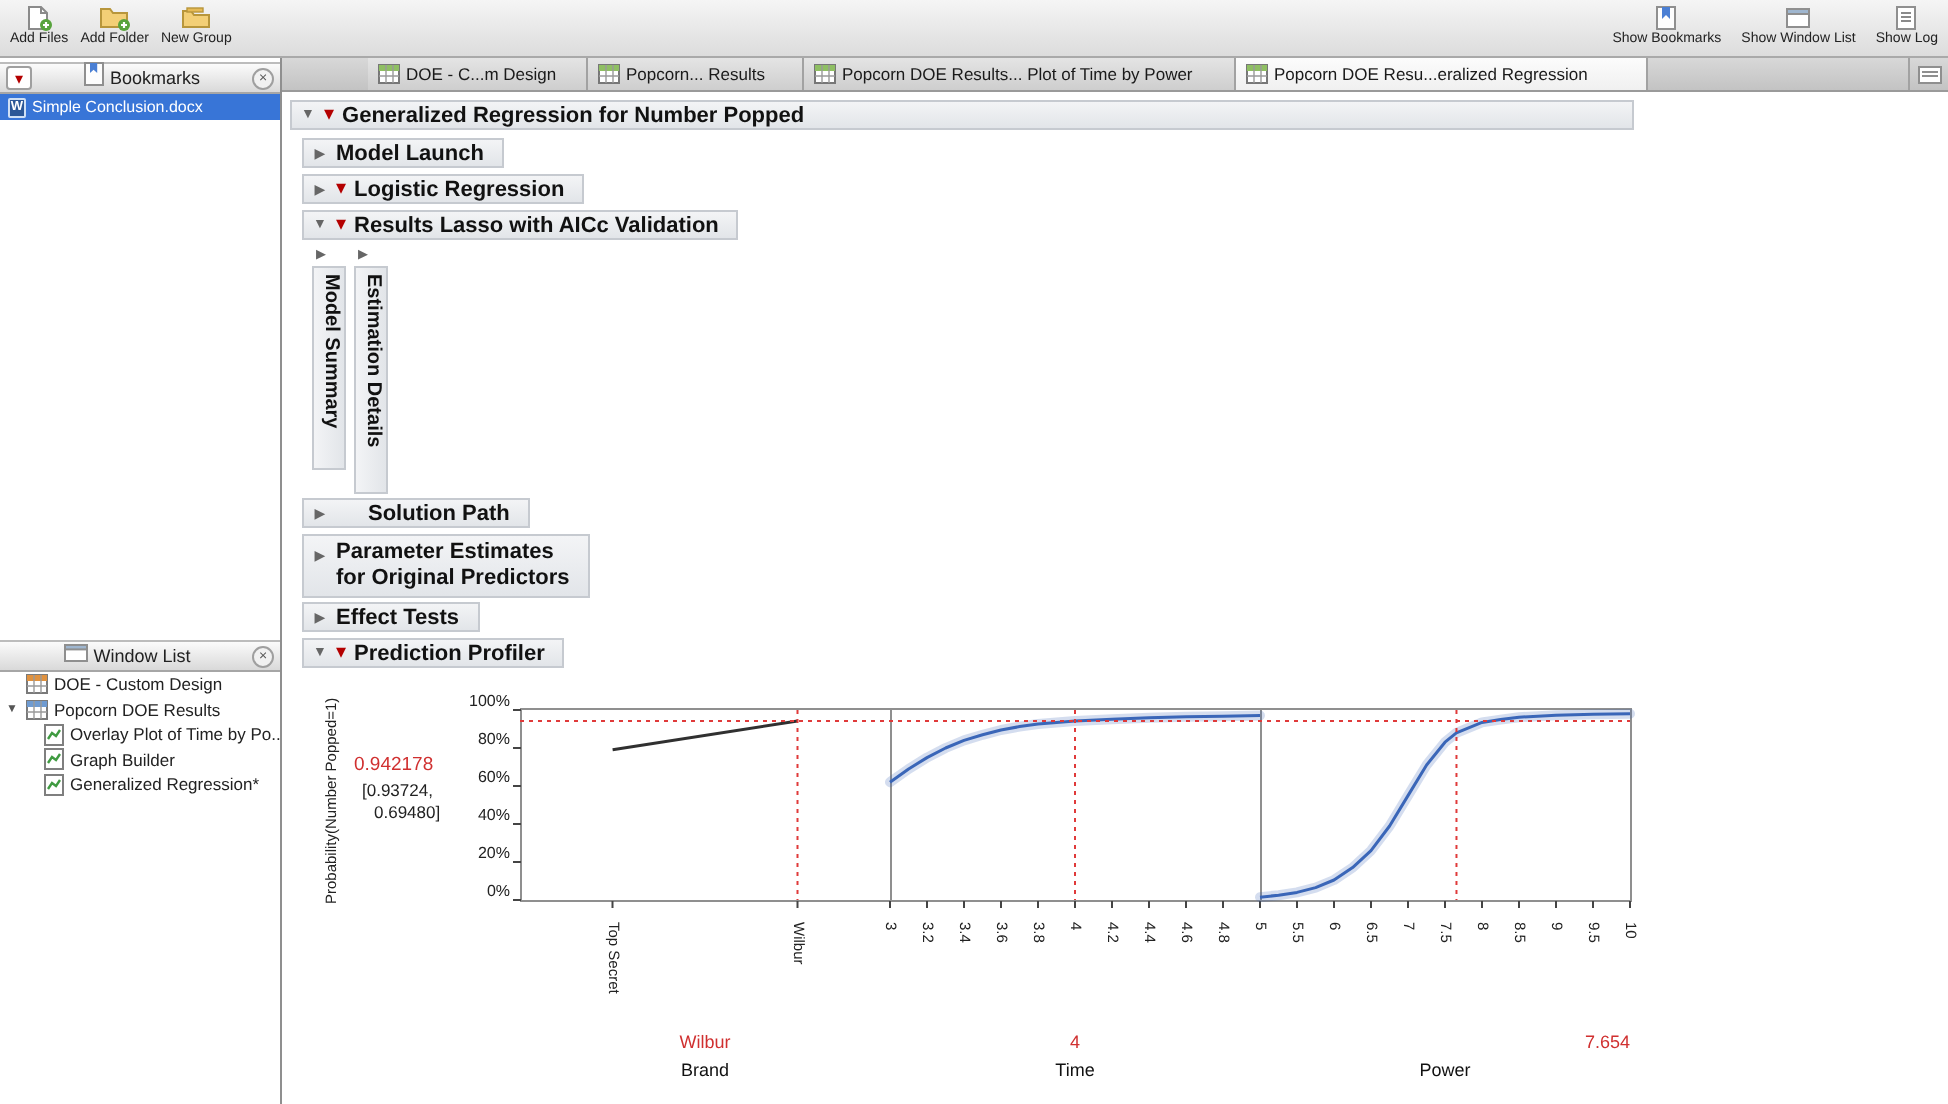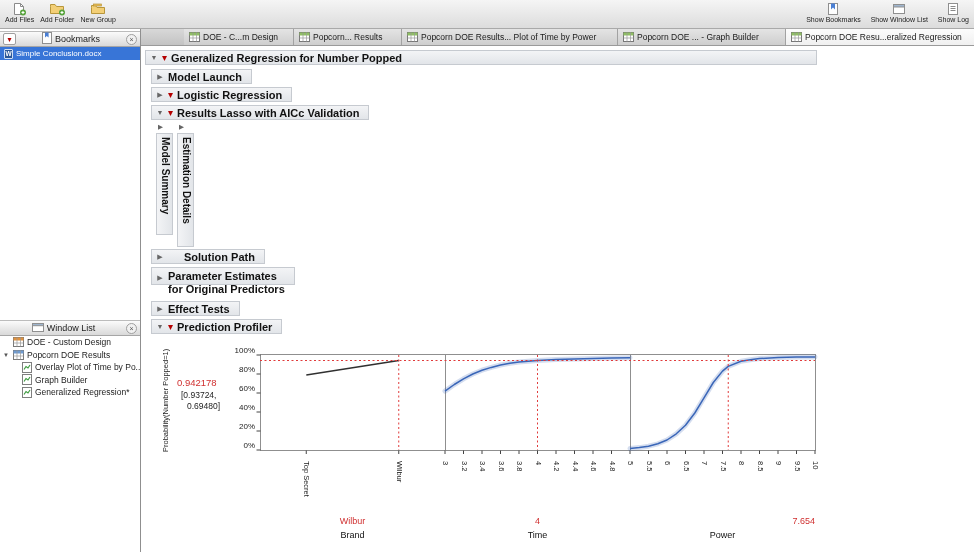--- a/index.html
+++ b/index.html
@@ -48,21 +48,21 @@
   .tab.active { background:linear-gradient(#fcfcfc,#f0f0f0); }
   .tabicon { display:flex; flex:0 0 auto; }
   .tabmenu { margin-left:auto; width:20px; display:flex; align-items:center; justify-content:center; border-left:1px solid #a2a2a2; }
 
   
   .report { position:absolute; left:141px; top:46px; width:833px; height:506px; background:#fff; overflow:hidden; }
   .oband { position:absolute; height:15px; display:flex; align-items:center; gap:4px; padding:0 9px 0 4px;
            background:linear-gradient(#f3f4f6,#e2e5e9); border:1px solid #c6cad0; white-space:nowrap; }
   .oband .disc { font-size:7px; color:#666; width:8px; text-align:center; flex:0 0 auto; }
   .oband-title { font-size:11px; font-weight:bold; color:#111; }
-  .oband.two-line { height:18px; align-items:flex-start; padding-top:2px; }
+  .oband.two-line { height:32px; align-items:flex-start; padding-top:2px; }
   .oband.two-line .disc { margin-top:4px; }
   .t2 { font-size:11px; font-weight:bold; color:#111; line-height:13px; }
   .vdisc { position:absolute; font-size:6.5px; color:#666; }
   .vband { position:absolute; width:17px; writing-mode:vertical-rl; background:linear-gradient(90deg,#f3f4f6,#e2e5e9);
            border:1px solid #c6cad0; font-size:10px; font-weight:bold; color:#111; padding:3px 1px; white-space:nowrap; }
 
   
   .ylabel { position:absolute; left:20px; top:297px; height:115px; writing-mode:vertical-rl; transform:rotate(180deg);
             font-size:7.5px; color:#222; text-align:center; white-space:nowrap; }
   .pred-value { position:absolute; left:36px; top:331px; font-size:9.5px; color:#d03030; }
@@ -247,30 +247,20 @@
     </div>
     <div class="tab" style="width:216px;">
       <span class="tabicon">
           <svg width="11" height="10">
             <rect x="0.5" y="0.5" width="10" height="9" fill="#fff" stroke="#777"></rect>
             <rect x="0.5" y="0.5" width="10" height="3" fill="#8fbf63"></rect>
             <path d="M4 0.5 v9 M7.5 0.5 v9 M0.5 6 h10" stroke="#9a9a9a" stroke-width="0.7" fill="none"></path>
           </svg>
         </span>
       <span>Popcorn DOE Results... Plot of Time by Power</span>
-    </div>
-    <div class="tab" style="width:168px;">
-      <span class="tabicon">
-          <svg width="11" height="10">
-            <rect x="0.5" y="0.5" width="10" height="9" fill="#fff" stroke="#777"></rect>
-            <rect x="0.5" y="0.5" width="10" height="3" fill="#8fbf63"></rect>
-            <path d="M4 0.5 v9 M7.5 0.5 v9 M0.5 6 h10" stroke="#9a9a9a" stroke-width="0.7" fill="none"></path>
-          </svg>
-        </span>
-      <span>Popcorn DOE ... - Graph Builder</span>
     </div>
     <div class="tab active" style="width:206px;">
       <span class="tabicon">
           <svg width="11" height="10">
             <rect x="0.5" y="0.5" width="10" height="9" fill="#fff" stroke="#777"></rect>
             <rect x="0.5" y="0.5" width="10" height="3" fill="#8fbf63"></rect>
             <path d="M4 0.5 v9 M7.5 0.5 v9 M0.5 6 h10" stroke="#9a9a9a" stroke-width="0.7" fill="none"></path>
           </svg>
         </span>
       <span>Popcorn DOE Resu...eralized Regression</span>

